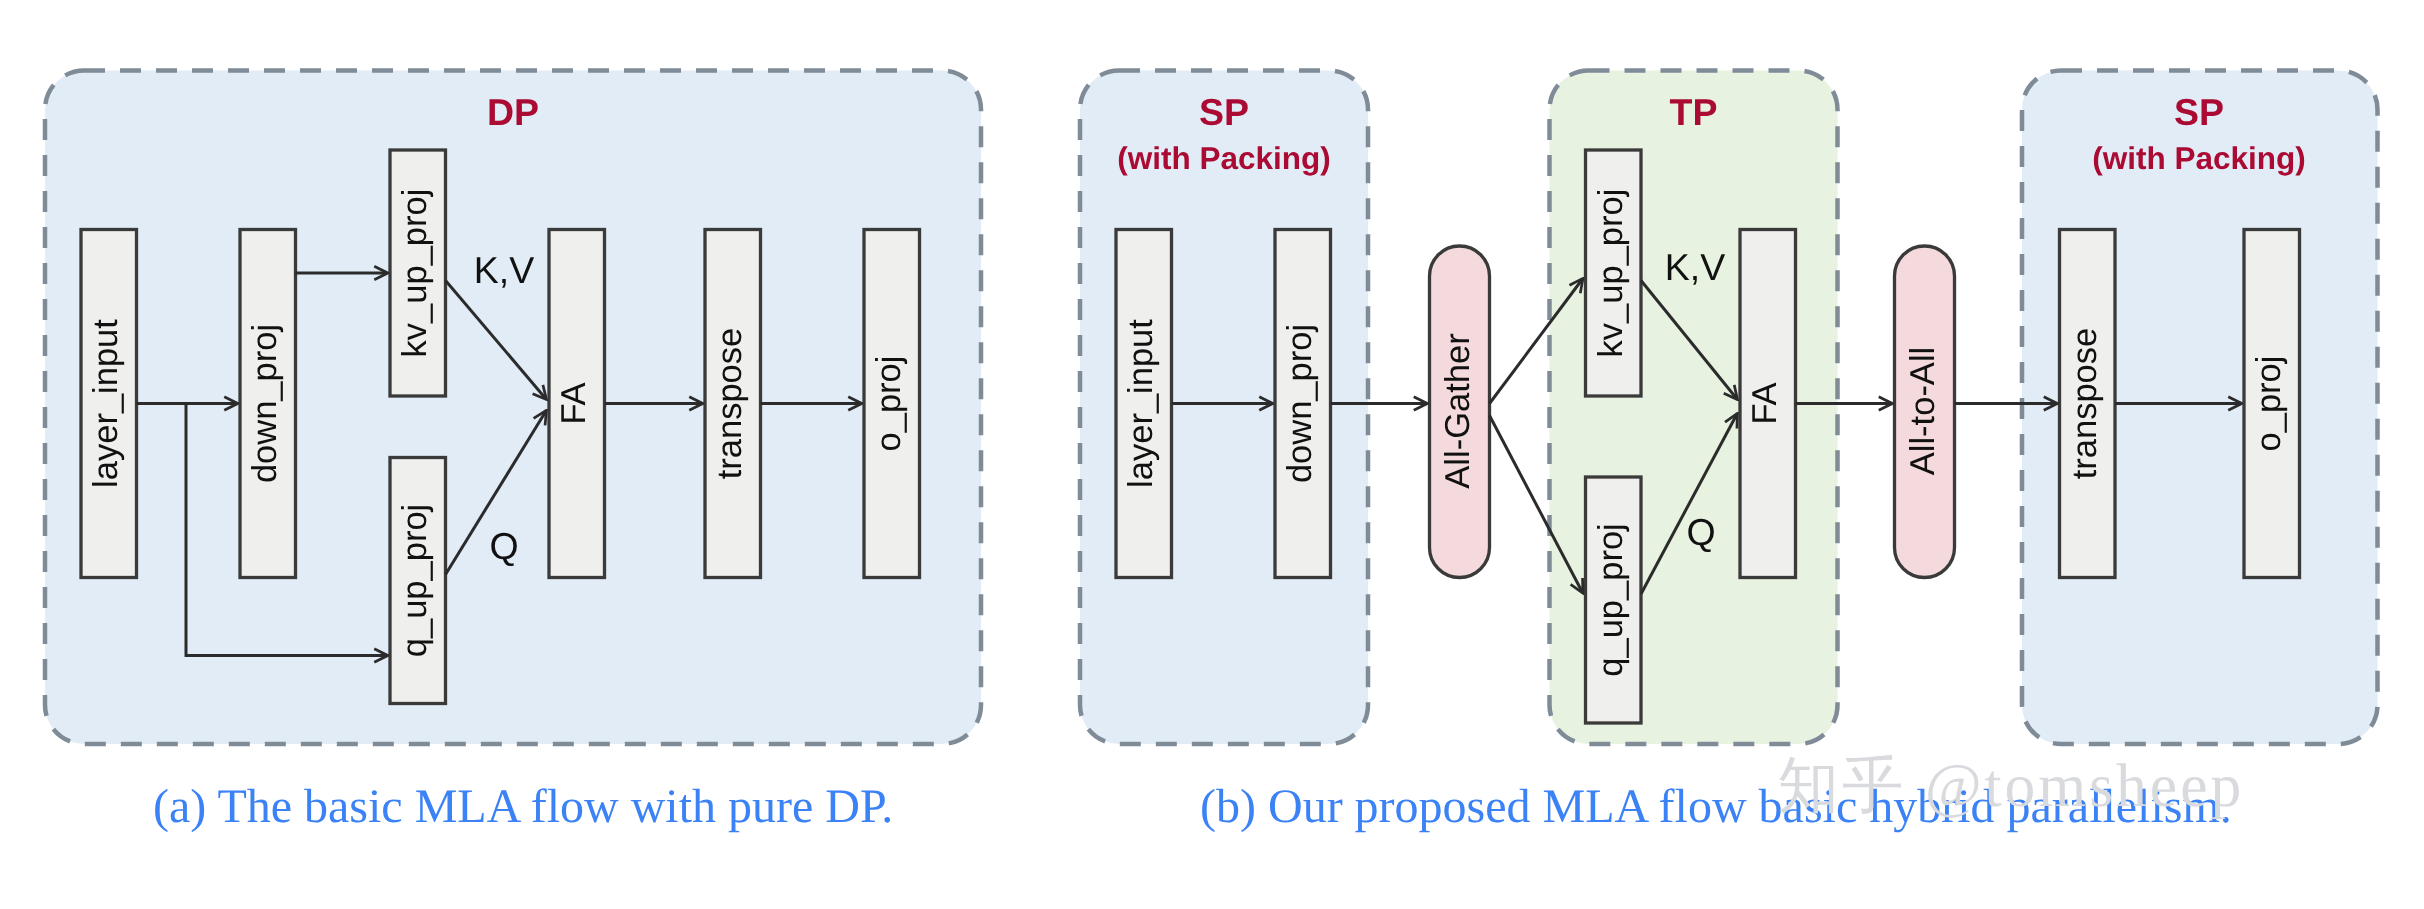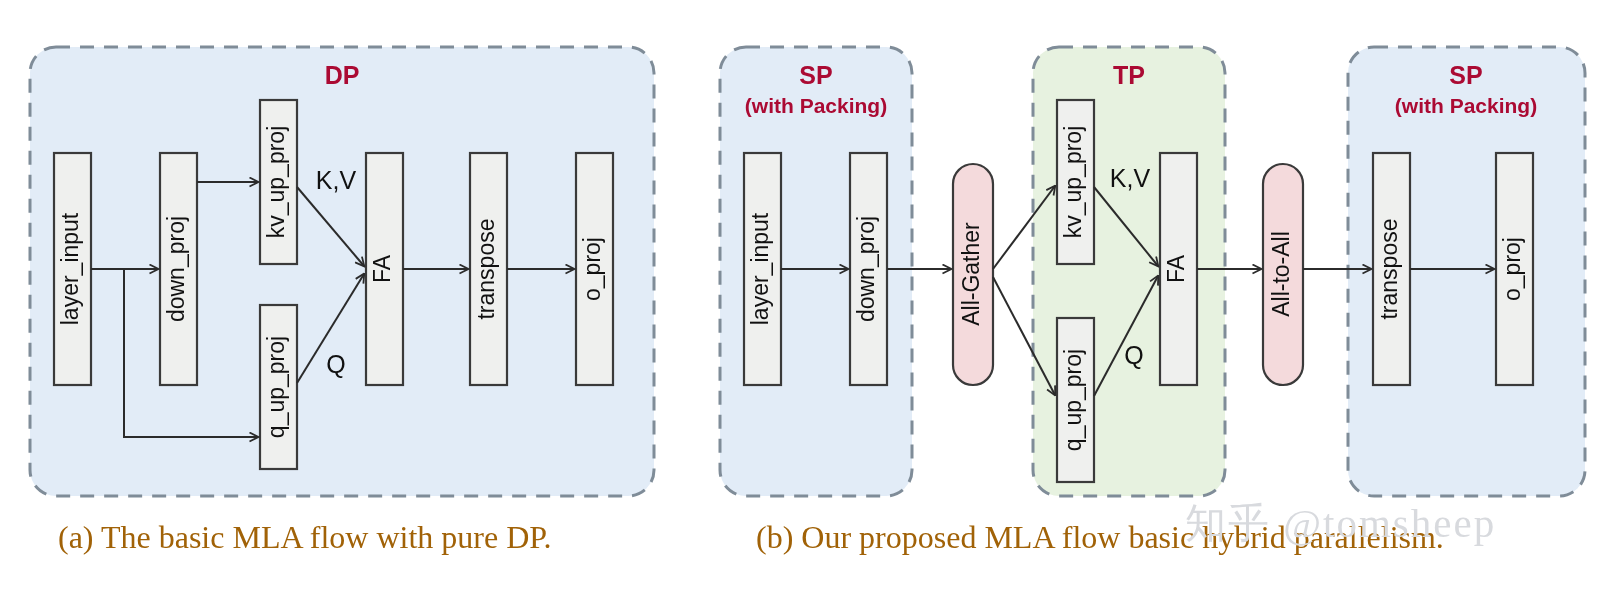--- a/index.html
+++ b/index.html
@@ -12,21 +12,21 @@
   .group-green{fill:#e7f2e0;stroke:#7f8c98;stroke-width:3;stroke-dasharray:14 10;}
   .nodelabel{font-family:"Liberation Sans",sans-serif;font-size:23px;fill:#111111;
              text-anchor:middle;dominant-baseline:middle;}
   .grouptitle{font-family:"Liberation Sans",sans-serif;font-size:25px;font-weight:bold;
               fill:#ab0a33;text-anchor:middle;dominant-baseline:middle;}
   .grouptitle.sub{font-size:21px;}
   .edgelabel{font-family:"Liberation Sans",sans-serif;font-size:25px;fill:#111111;
              text-anchor:middle;dominant-baseline:middle;}
   .edge{stroke:#2b2b2b;stroke-width:2;fill:none;}
   .caption{position:absolute;font-family:"Liberation Serif",serif;font-size:32px;
-           color:#a16207;white-space:nowrap;}
+           color:#3b82f6;white-space:nowrap;margin-left:44px;}
   #cap-a{left:58px;top:519px;}
   #cap-b{left:756px;top:519px;}
   #watermark{position:absolute;left:1185px;top:496px;font-family:Liberation Serif, serif;
              font-size:41px;color:#d8dade;letter-spacing:2px;white-space:nowrap;pointer-events:none;}
 </style>
 </head>
 <body>
 
 <div id="stage">
 

